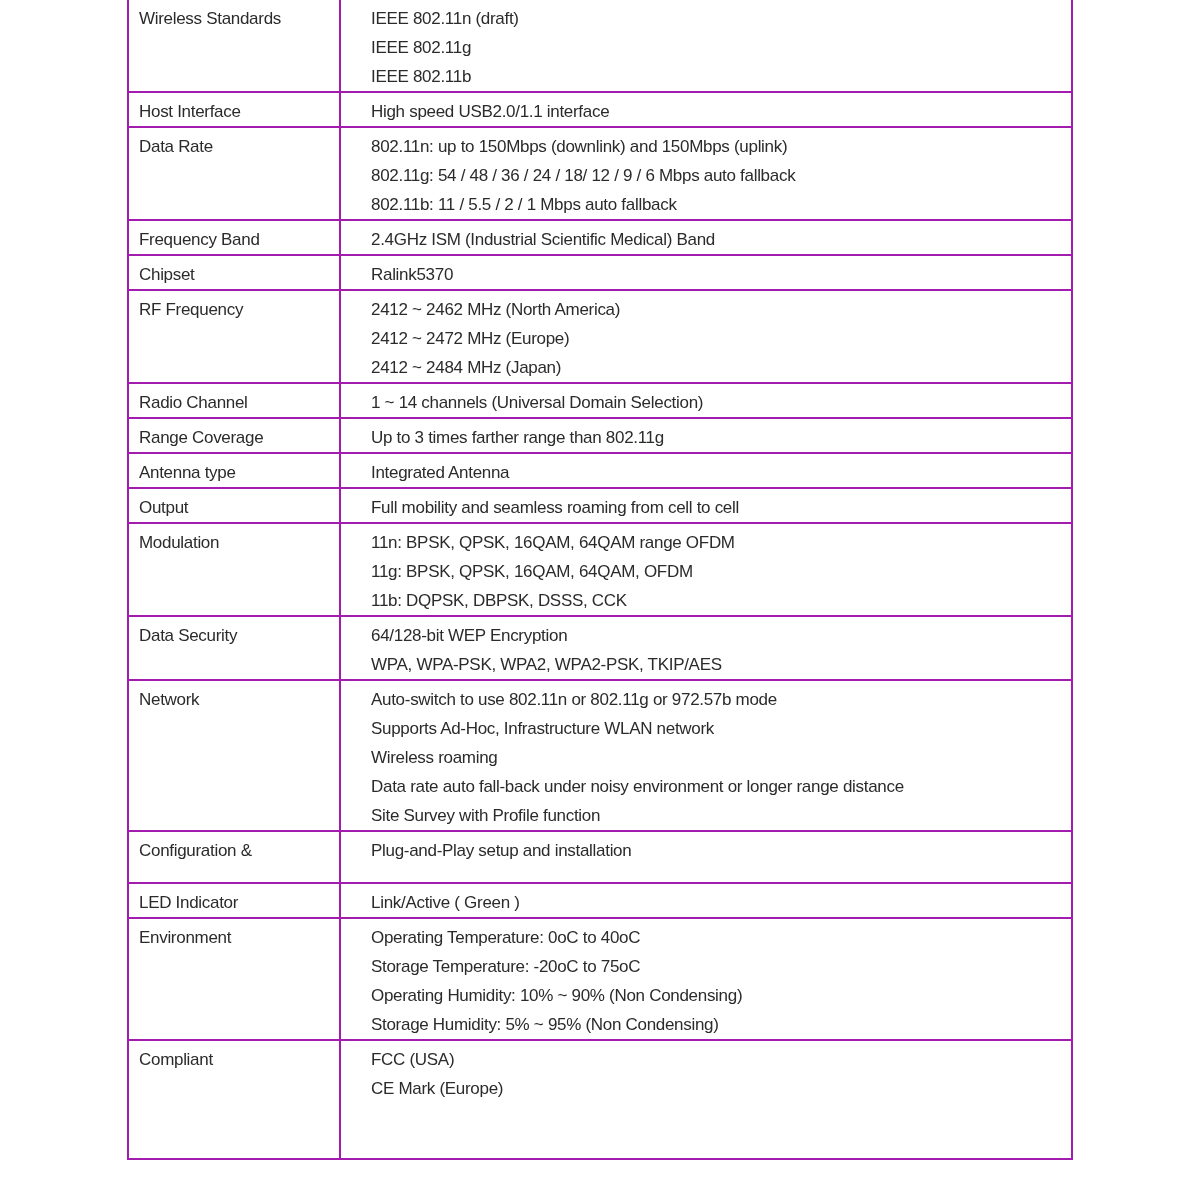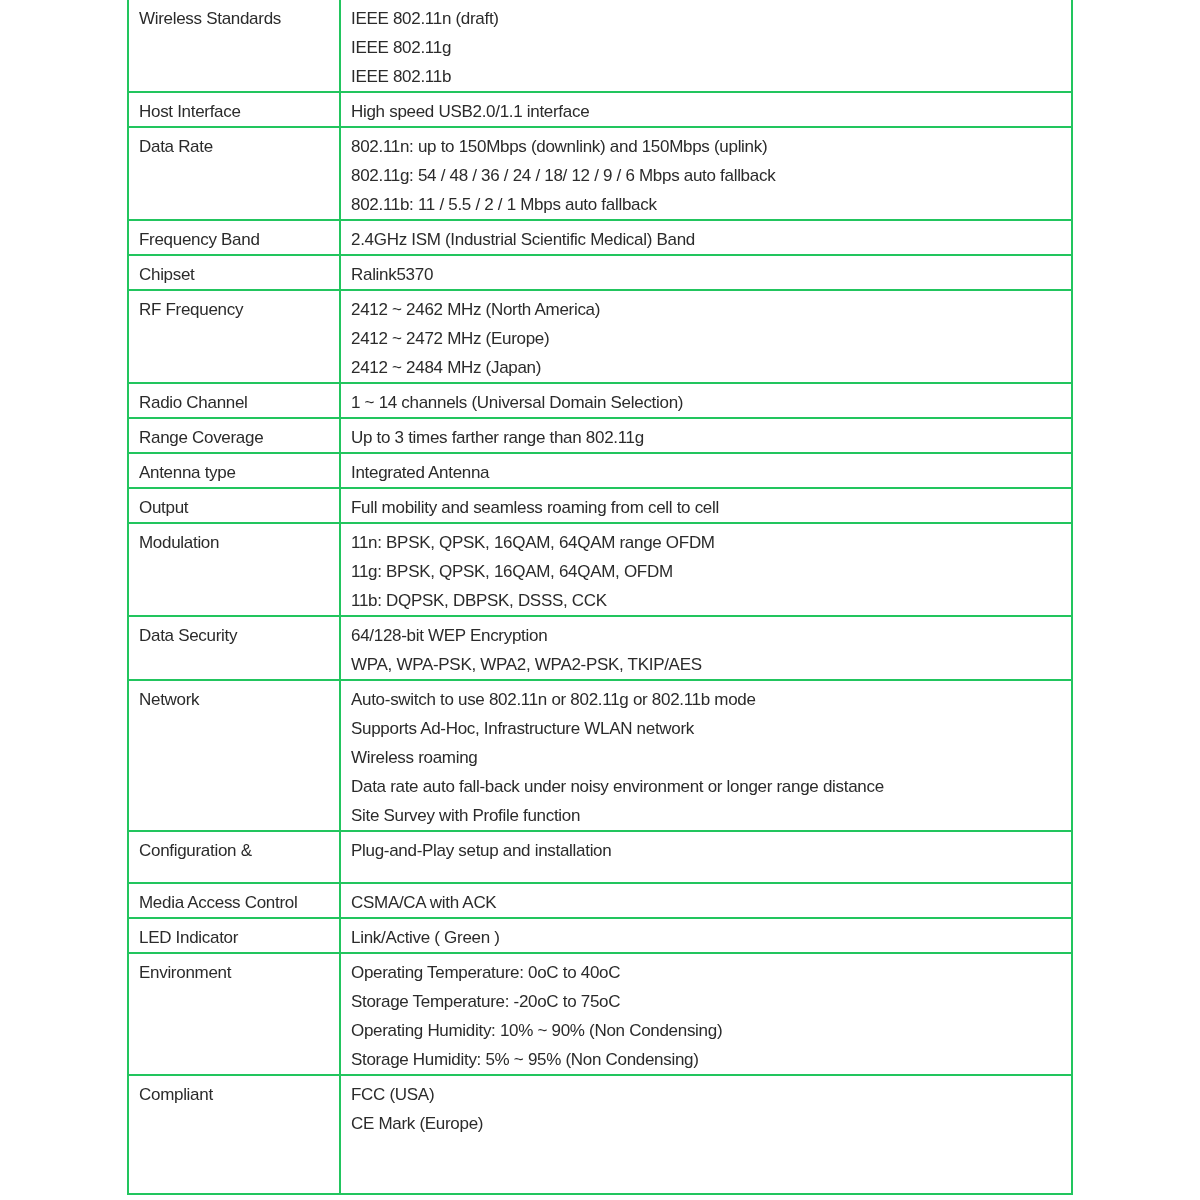--- a/index.html
+++ b/index.html
@@ -17,32 +17,33 @@
     }
     .spec-table {
       position: absolute;
       left: 127px;
       top: -2px;
       width: 946px;
       border-collapse: collapse;
       table-layout: fixed;
     }
     .spec-table td {
-      border: 2px solid #22c55e;
+      border: 2px solid #a21caf;
       vertical-align: top;
       padding: 4px 0 0 10px;
       font-size: 17px;
       line-height: 29px;
       letter-spacing: -0.3px;
     }
     .spec-table td.label {
       width: 200px;
     }
     .spec-table td.value div {
       white-space: nowrap;
+      margin-left: 20px;
     }
     .spec-table tr.row td { padding-bottom: 0; }
   </style>
 </head>
 <body>
 
 <table class="spec-table">
   <tbody id="spec-body">
 
     <tr class="row" style="height:92px">
@@ -135,41 +136,35 @@
       <td class="label">Data Security</td>
       <td class="value">
         <div>64/128-bit WEP Encryption</div>
         <div>WPA, WPA-PSK, WPA2, WPA2-PSK, TKIP/AES</div>
       </td>
     </tr>
 
     <tr class="row" style="height:146px">
       <td class="label">Network</td>
       <td class="value">
-        <div>Auto-switch to use 802.11n or 802.11g or 802.11b mode</div>
+        <div>Auto-switch to use 802.11n or 802.11g or 972.57b mode</div>
         <div>Supports Ad-Hoc, Infrastructure WLAN network</div>
         <div>Wireless roaming</div>
         <div>Data rate auto fall-back under noisy environment or longer range distance</div>
         <div>Site Survey with Profile function</div>
       </td>
     </tr>
 
     <tr class="row" style="height:52px">
       <td class="label">Configuration &amp;</td>
       <td class="value">
         <div>Plug-and-Play setup and installation</div>
       </td>
     </tr>
 
-    <tr class="row" style="height:32px">
-      <td class="label">Media Access Control</td>
-      <td class="value">
-        <div>CSMA/CA with ACK</div>
-      </td>
-    </tr>
 
     <tr class="row" style="height:31px">
       <td class="label">LED Indicator</td>
       <td class="value">
         <div>Link/Active ( Green )</div>
       </td>
     </tr>
 
 
     <tr class="row" style="height:118px">

